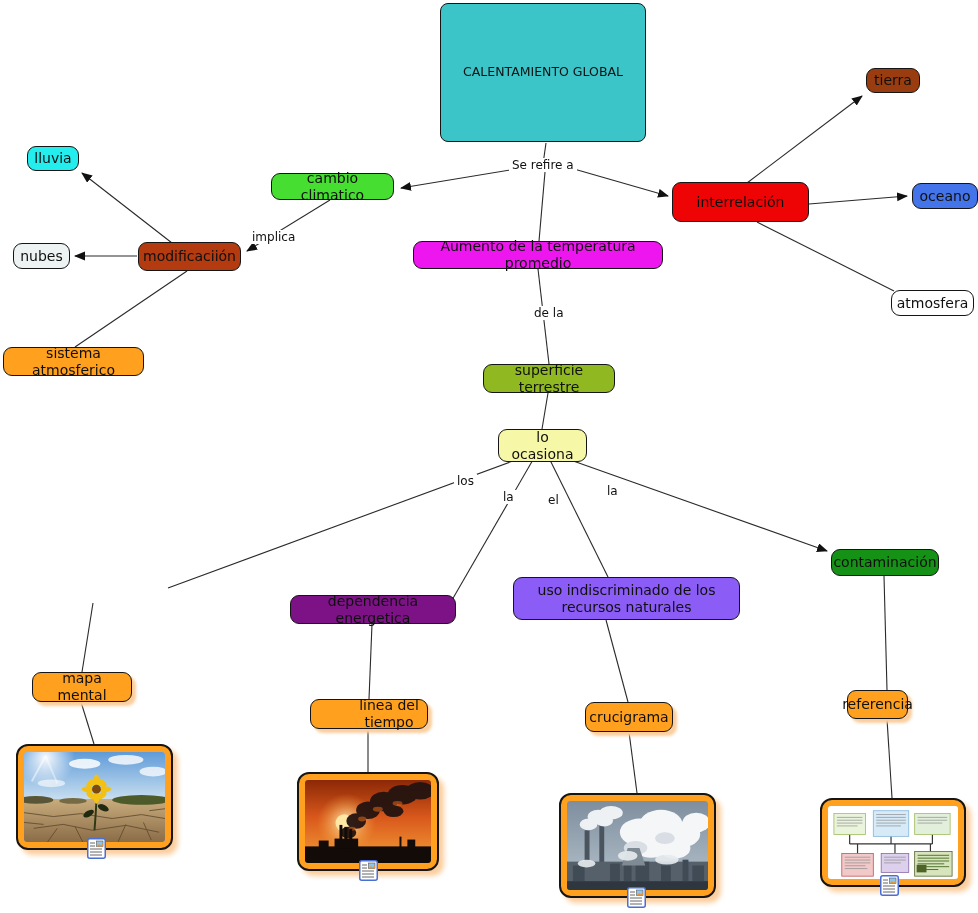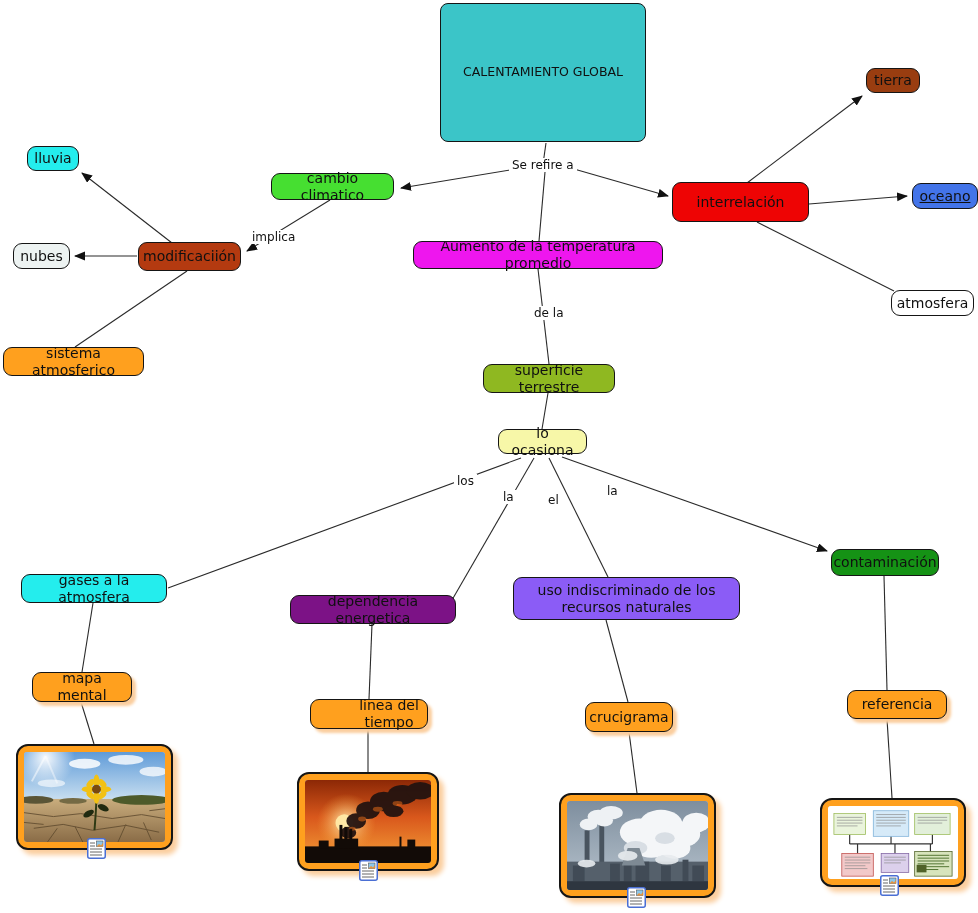--- a/index.html
+++ b/index.html
@@ -30,29 +30,29 @@
   #n-nubes{left:13px;top:243px;width:57px;height:26px;}
   #n-modificacion{left:138px;top:242px;width:103px;height:29px;}
   #n-sistema{left:3px;top:347px;width:141px;height:29px;}
   #n-cambio{left:271px;top:173px;width:123px;height:27px;}
   #n-interrelacion{left:672px;top:182px;width:137px;height:40px;}
   #n-tierra{left:866px;top:68px;width:54px;height:25px;}
   #n-oceano{left:912px;top:183px;width:66px;height:26px;}
   #n-atmosfera{left:891px;top:290px;width:83px;height:26px;}
   #n-aumento{left:413px;top:241px;width:250px;height:28px;}
   #n-superficie{left:483px;top:364px;width:132px;height:29px;}
-  #n-ocasiona{left:498px;top:429px;width:89px;height:25px;}
+  #n-ocasiona{left:498px;top:429px;width:89px;height:33px;}
   #n-gases{left:21px;top:574px;width:146px;height:29px;}
   #n-dependencia{left:290px;top:595px;width:166px;height:29px;}
   #n-uso{left:513px;top:577px;width:227px;height:43px;}
   #n-contaminacion{left:831px;top:549px;width:108px;height:27px;}
   #n-mapa{left:32px;top:672px;width:100px;height:30px;}
   #n-linea{left:310px;top:699px;width:118px;height:30px;padding-left:46px;}
   #n-crucigrama{left:585px;top:702px;width:88px;height:30px;}
-  #n-referencia{left:847px;top:690px;width:100px;height:29px;}
+  #n-referencia{left:847px;top:690px;width:61px;height:29px;}
   
   #l-serefiere{left:509px;top:158px;}
   #l-implica{left:249px;top:230px;}
   #l-dela{left:531px;top:306px;}
   #l-los{left:454px;top:474px;}
   #l-la1{left:500px;top:490px;}
   #l-el{left:545px;top:493px;}
   #l-la2{left:604px;top:484px;}
   
   #img-drought{left:16px;top:744px;width:157px;height:106px;}
@@ -105,26 +105,25 @@
   </svg>
 
   <div class="node" id="n-root" style="background-color: rgb(59, 197, 200);">CALENTAMIENTO GLOBAL</div>
   <div class="node" id="n-cambio" style="background-color: rgb(70, 223, 49);">cambio climatico</div>
   <div class="node" id="n-modificacion" style="background-color: rgb(180, 58, 16);">modificaciión</div>
   <div class="node" id="n-lluvia" style="background-color: rgb(36, 237, 237);">lluvia</div>
   <div class="node" id="n-nubes" style="background-color: rgb(237, 243, 242);">nubes</div>
   <div class="node" id="n-sistema" style="background-color: rgb(255, 160, 30);">sistema atmosferico</div>
   <div class="node" id="n-interrelacion" style="background-color: rgb(238, 4, 4);">interrelación</div>
   <div class="node" id="n-tierra" style="background-color: rgb(153, 61, 16);">tierra</div>
-  <div class="node" id="n-oceano" style="background-color: rgb(67, 116, 233); text-decoration: underline;">oceano</div>
+  <div class="node" id="n-oceano" style="background-color: rgb(67, 116, 233);">oceano</div>
   <div class="node" id="n-atmosfera" style="background-color: rgb(255, 255, 255);">atmosfera</div>
   <div class="node" id="n-aumento" style="background-color: rgb(238, 22, 238);">Aumento de la temperatura promedio</div>
   <div class="node" id="n-superficie" style="background-color: rgb(143, 184, 33);">superficie terrestre</div>
   <div class="node" id="n-ocasiona" style="background-color: rgb(247, 247, 168);">lo ocasiona</div>
-  <div class="node" id="n-gases" style="background-color: rgb(36, 237, 237);">gases a la atmosfera</div>
   <div class="node" id="n-dependencia" style="background-color: rgb(124, 18, 134);">dependencia energetica</div>
   <div class="node" id="n-uso" style="background-color: #8b5cf6; text-align: center;">uso indiscriminado de los recursos naturales</div>
   <div class="node" id="n-contaminacion" style="background-color: rgb(21, 146, 21);">contaminación</div>
 
   <div class="node resource" id="n-mapa" style="background-color: rgb(255, 160, 30);">mapa mental</div>
   <div class="node resource" id="n-linea" style="background-color: rgb(255, 160, 30);">linea del tiempo</div>
   <div class="node resource" id="n-crucigrama" style="background-color: rgb(255, 160, 30);">crucigrama</div>
   <div class="node resource" id="n-referencia" style="background-color: rgb(255, 160, 30);">referencia</div>
 
   <span class="linklabel" id="l-serefiere">Se refire a</span>

